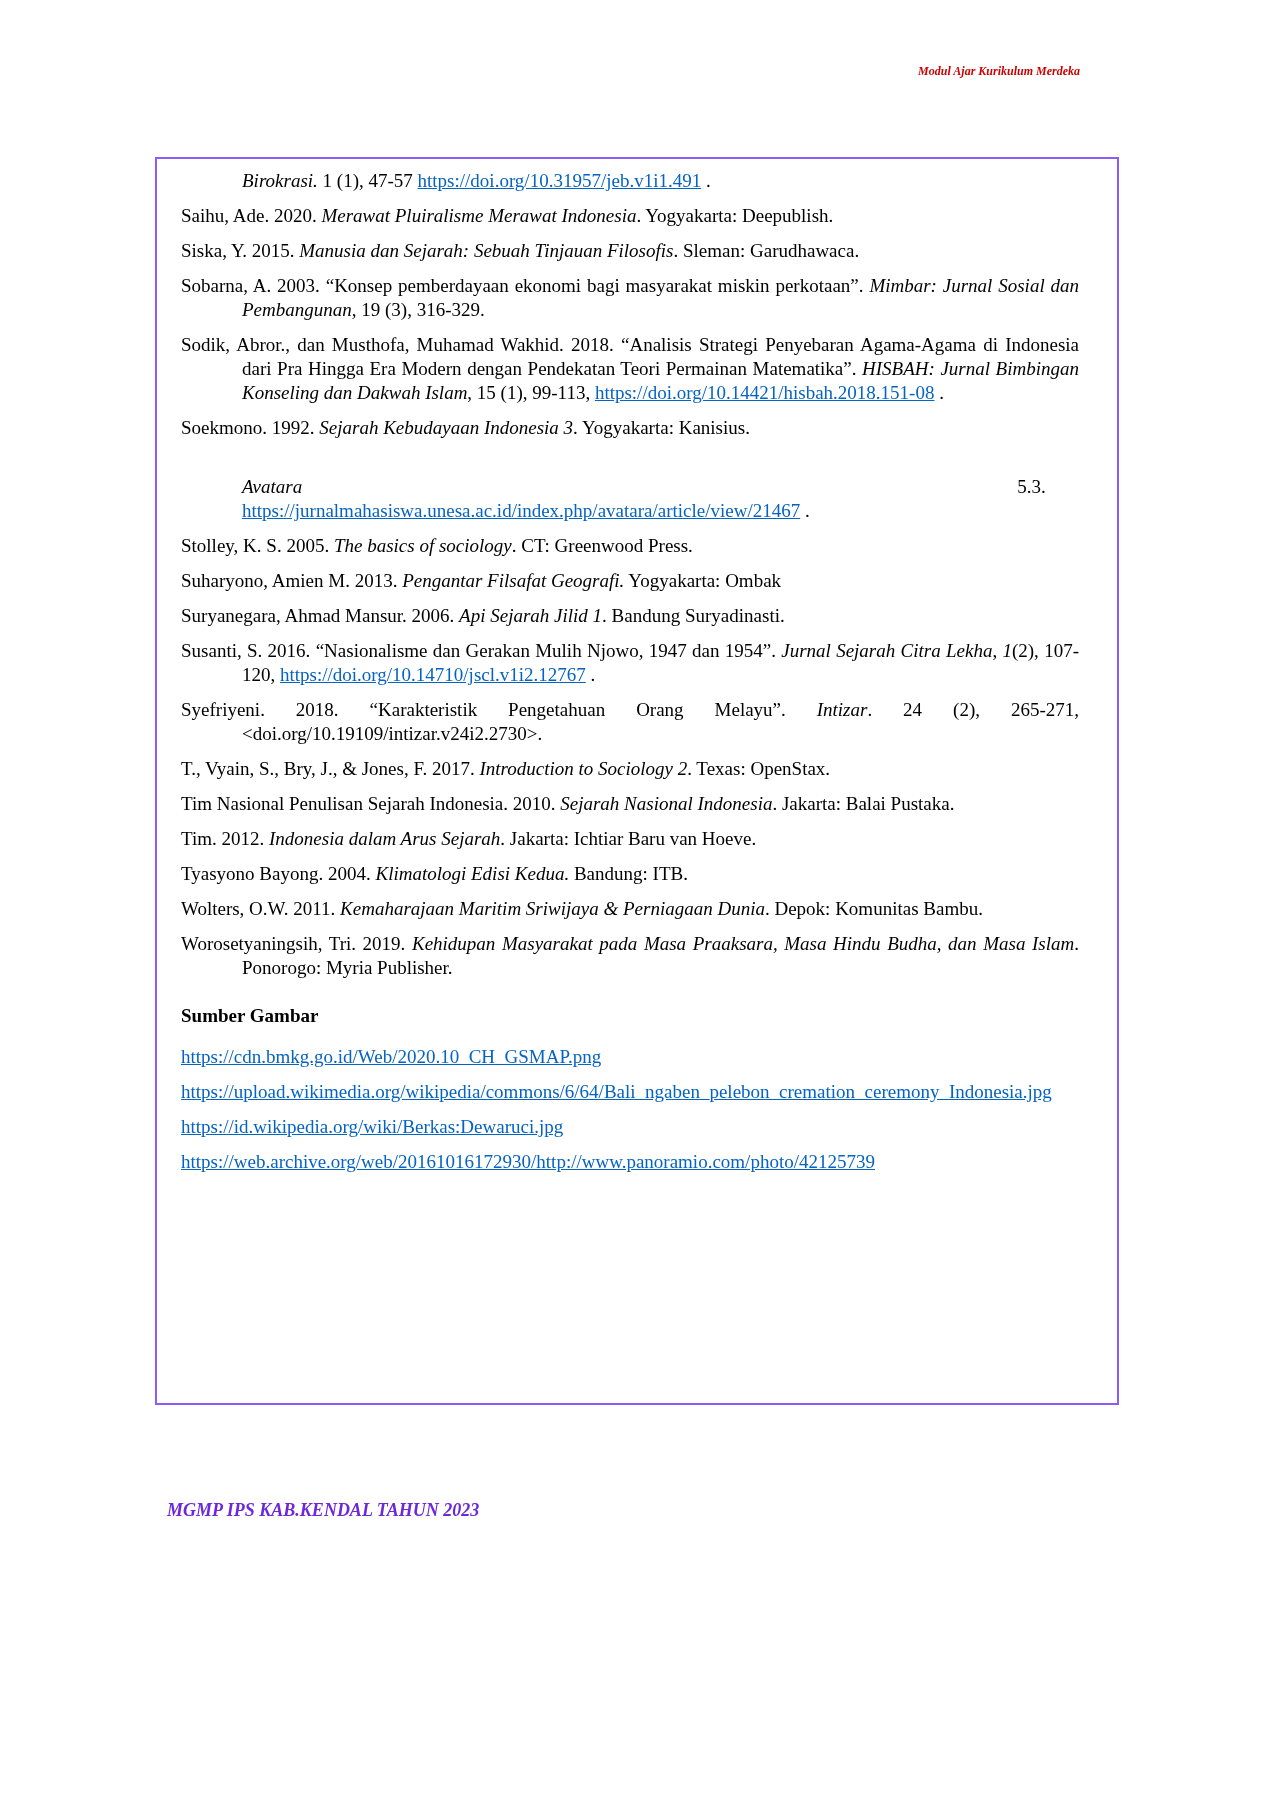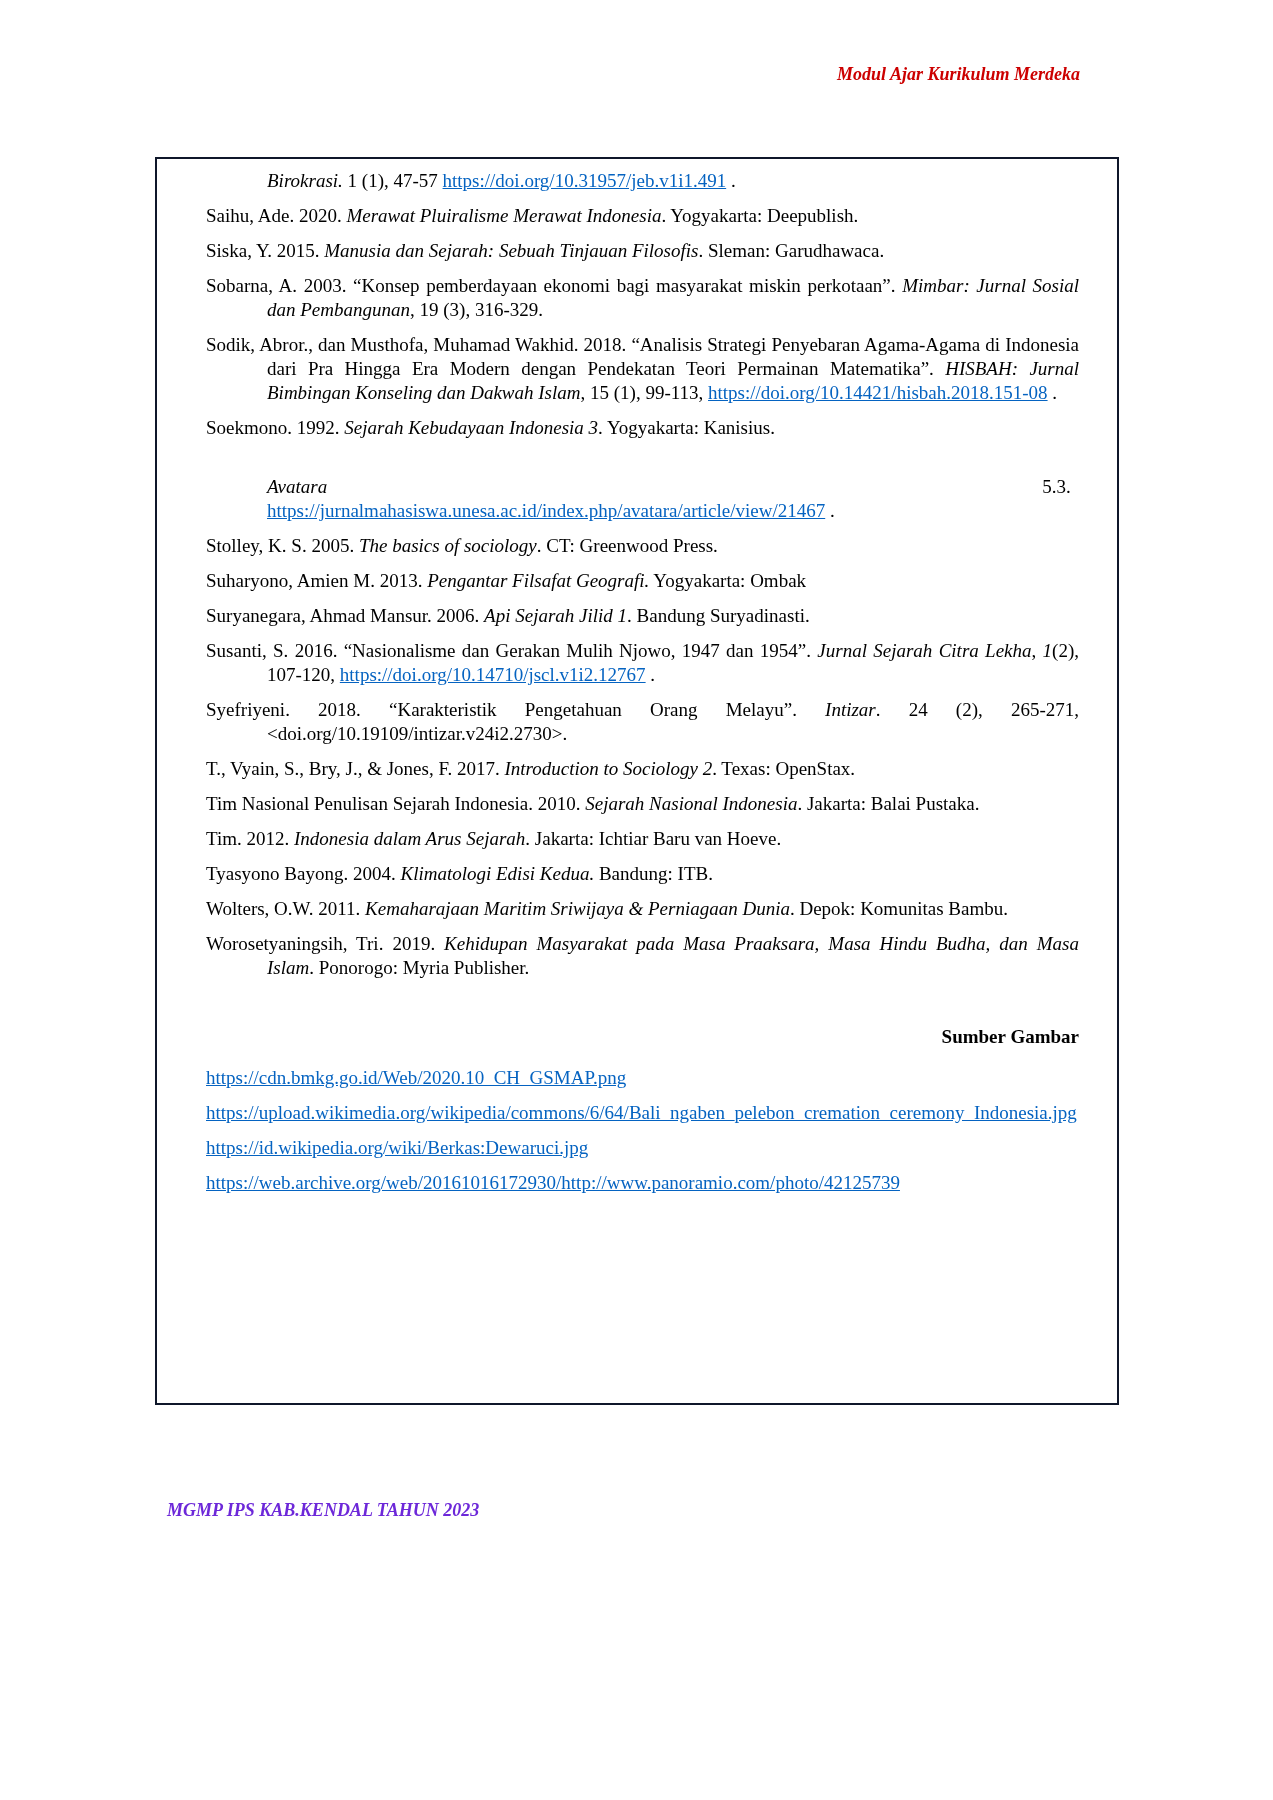--- a/index.html
+++ b/index.html
@@ -4,43 +4,43 @@
 <style>
   html,body { margin:0; padding:0; background:#ffffff; }
   body {
     width:1273px; height:1800px; position:relative;
     font-family:"Liberation Serif", serif;
     color:#000;
   }
   .page-header {
     position:absolute; top:64px; right:193px;
     color:#cc0000; font-weight:bold; font-style:italic;
-    font-size:18px;
+    font-size:12px;
   }
   .content-box {
     position:absolute; left:155px; top:157px;
     width:964px; height:1248px;
-    border:2px solid #0f172a; box-sizing:border-box;
-    padding:10px 38px 0 49px;
+    border:2px solid #8b5cf6; box-sizing:border-box;
+    padding:10px 38px 0 24px;
     overflow:hidden;
   }
   .ref {
     margin:0 0 11px 0;
     font-size:19px; line-height:24px;
     text-align:justify;
     padding-left:61px; text-indent:-61px;
   }
   .ref.continuation { text-indent:0; }
   .ref.break { word-break:break-all; }
   .italic { font-style:italic; }
   a.link { color:#0563c1; text-decoration:underline; cursor:pointer; }
   .spread-gap { display:inline-block; width:715px; }
   .section-heading {
     font-size:19px; font-weight:bold;
-    margin:46px 0 18px 0; padding-left:0;text-align:right;
+    margin:25px 0 18px 0; padding-left:0;
   }
   .page-footer {
     position:absolute; left:167px; top:1500px;
     color:#6d28d9; font-weight:bold; font-style:italic;
     font-size:18px;
   }
 </style>
 </head>
 <body>
 

